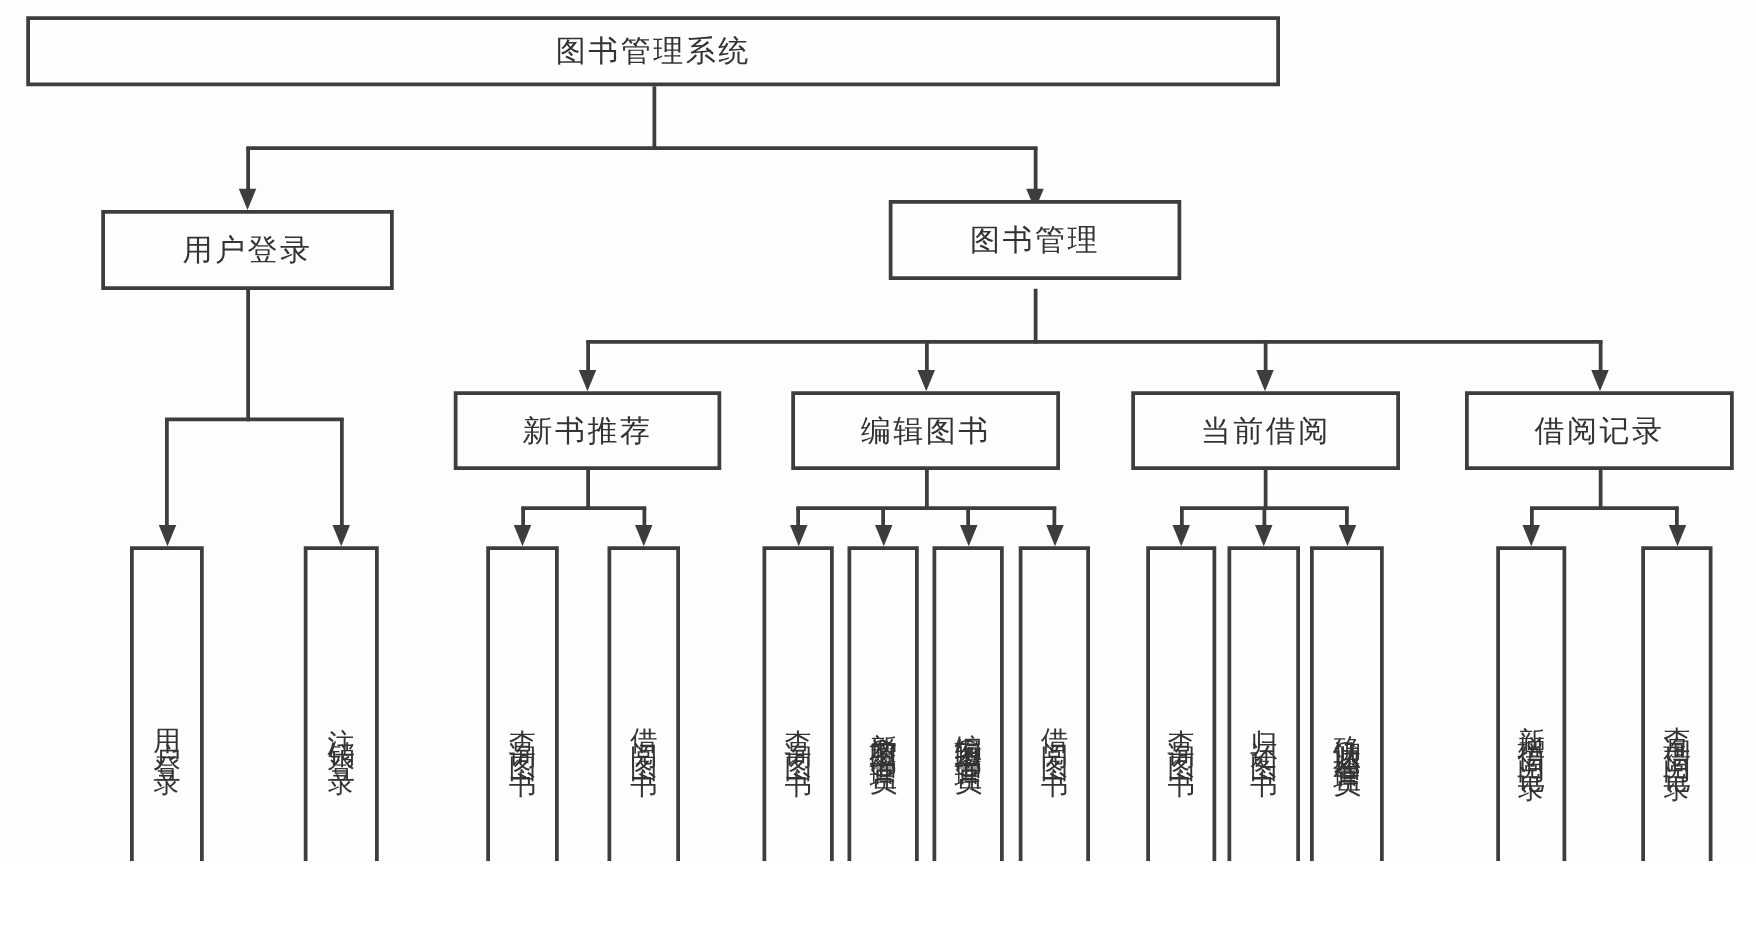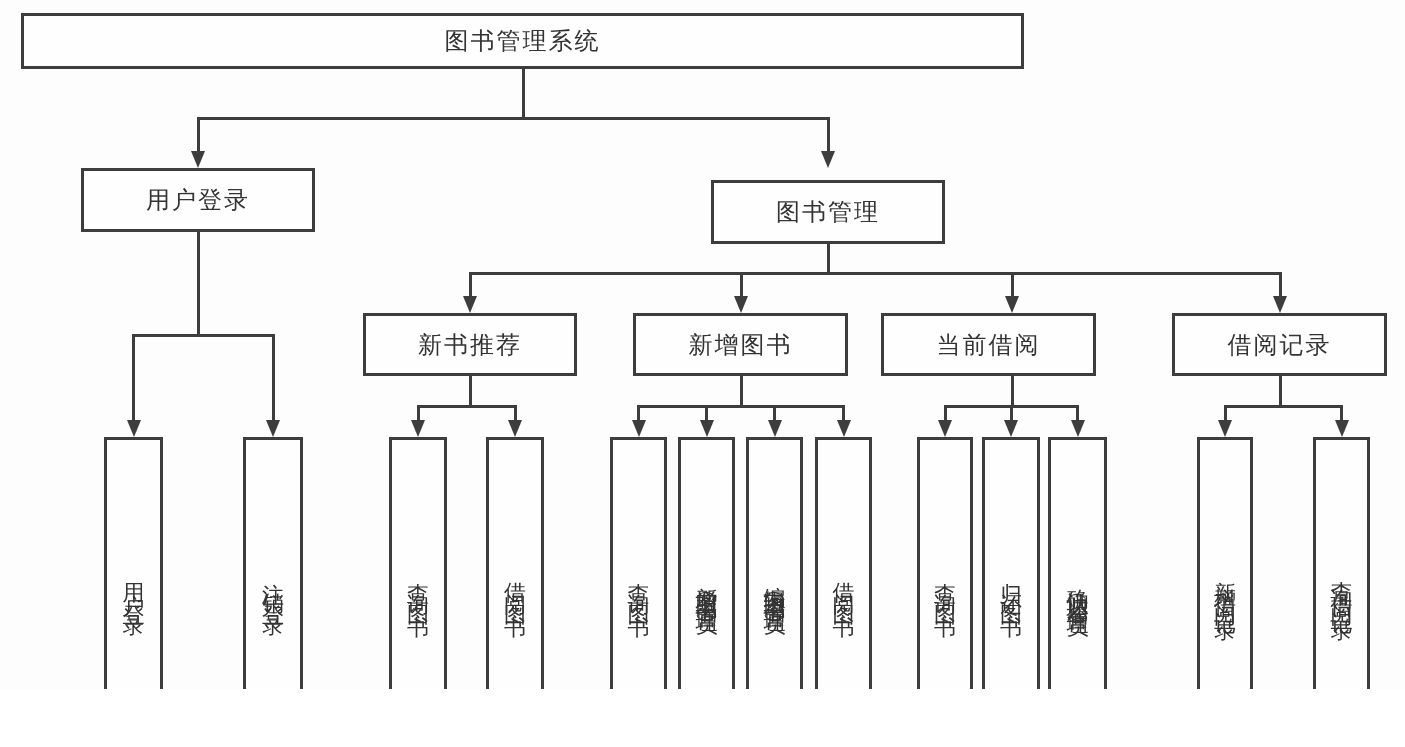--- a/index.html
+++ b/index.html
@@ -113,30 +113,30 @@
       <div class="line" style="left: 1340px; top: 406px; width: 3px; height: 16px;"></div>
       <div class="arrowhead" style="left: 1334.5px; top: 420px;"></div>
     </div>
   <div id="nodes-layer">
       <div class="box h" style="left: 21px; top: 13px; width: 1003px; height: 56px;">
         <span class="label">图书管理系统</span>
       </div>
       <div class="box h" style="left: 81px; top: 168px; width: 234px; height: 64px;">
         <span class="label">用户登录</span>
       </div>
-      <div class="box h" style="left: 711px; top: 180px; width: 234px; height: 64px; align-items: center;">
+      <div class="box h" style="left: 711px; top: 160px; width: 234px; height: 64px; align-items: center;">
         <span class="label">图书管理</span>
       </div>
       <div class="box h" style="left: 363px; top: 313px; width: 214px; height: 63px; justify-content: center;">
         <span class="label">新书推荐</span>
       </div>
       <div class="box h" style="left: 633px; top: 313px; width: 215px; height: 63px;">
-        <span class="label">新增图书</span>
+        <span class="label">编辑图书</span>
       </div>
-      <div class="box h" style="left: 881px; top: 313px; width: 215px; height: 63px;">
+      <div class="box h" style="left: 905px; top: 313px; width: 215px; height: 63px;">
         <span class="label">当前借阅</span>
       </div>
       <div class="box h" style="left: 1172px; top: 313px; width: 215px; height: 63px;">
         <span class="label">借阅记录</span>
       </div>
       <div class="box v s" style="left: 104px; top: 437px; width: 59px; height: 300px;">
         <span class="label">用户登录</span>
       </div>
       <div class="box v s" style="left: 243px; top: 437px; width: 60px; height: 300px;">
         <span class="label">注销登录</span>

